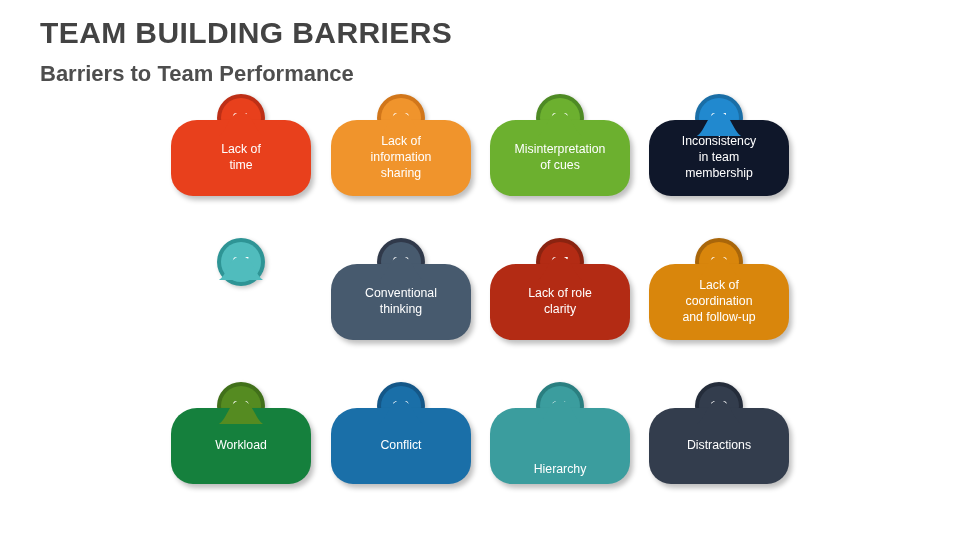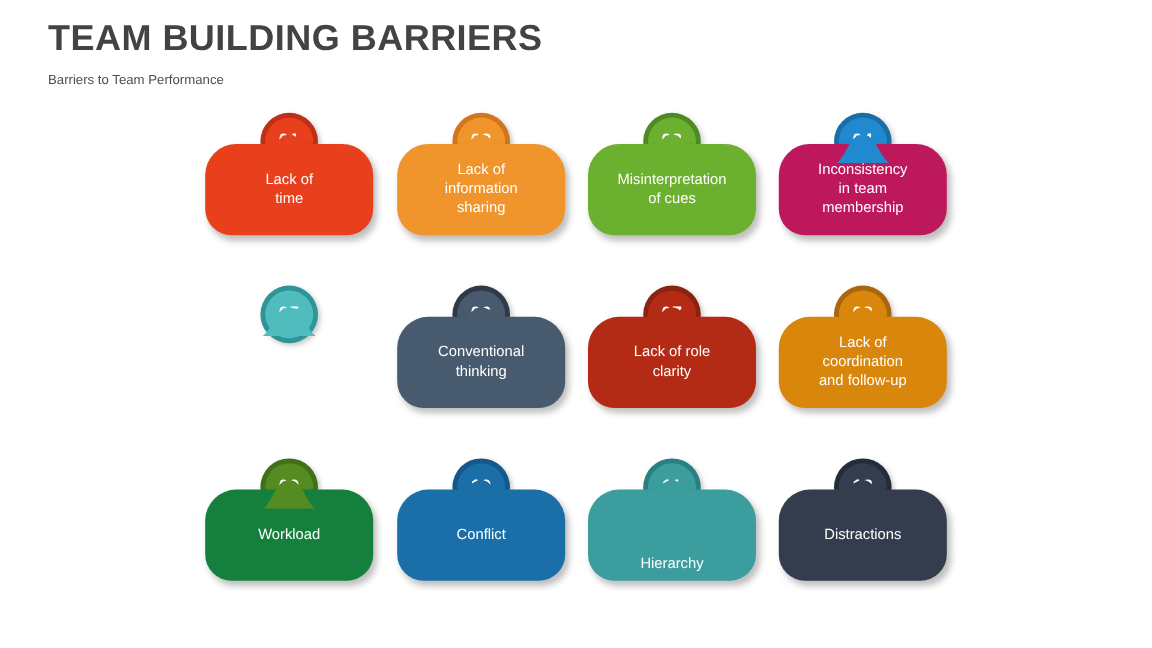--- a/index.html
+++ b/index.html
@@ -35,22 +35,22 @@
   #page-title {
     font-size: 30px;
     font-weight: bold;
     letter-spacing: 0.4px;
     color: #434343;
     line-height: 1.15;
     white-space: nowrap;
   }
 
   #page-subtitle {
-    font-size: 11px;
-    font-weight: normal;
+    font-size: 22px;
+    font-weight: bold;
     color: #4e4e4e;
     margin-top: 10px;
     line-height: 1.15;
     white-space: nowrap;
   }
 
   
   #grid {
     position: absolute;
     left: 171px;
@@ -197,21 +197,21 @@
         </div>
         <div class="card-neck"><svg width="44" height="26" viewBox="0 0 44 26" xmlns="http://www.w3.org/2000/svg">
             <path d="M0,26 C0,26 3,24 6,19 C10,12 14,2 22,2 C30,2 34,12 38,19 C41,24 44,26 44,26 Z" fill="#6CB02F"></path>
           </svg></div>
         <div class="badge-inner" style="background: rgb(108, 176, 47);">
           <span class="badge-num">03</span>
         </div>
       </div>
       <div class="card c3 r0">
         <div class="badge-ring" style="background: rgb(26, 110, 166);"></div>
-        <div class="card-body" style="background: #be185d;">
+        <div class="card-body" style="background: #0f172a;">
           <div class="card-label">Inconsistency
 in team
 membership</div>
         </div>
         <div class="card-neck"><svg width="44" height="26" viewBox="0 0 44 26" xmlns="http://www.w3.org/2000/svg">
             <path d="M0,26 C0,26 3,24 6,19 C10,12 14,2 22,2 C30,2 34,12 38,19 C41,24 44,26 44,26 Z" fill="#2189CF"></path>
           </svg></div>
         <div class="badge-inner" style="background: rgb(33, 137, 207);">
           <span class="badge-num">04</span>
         </div>

